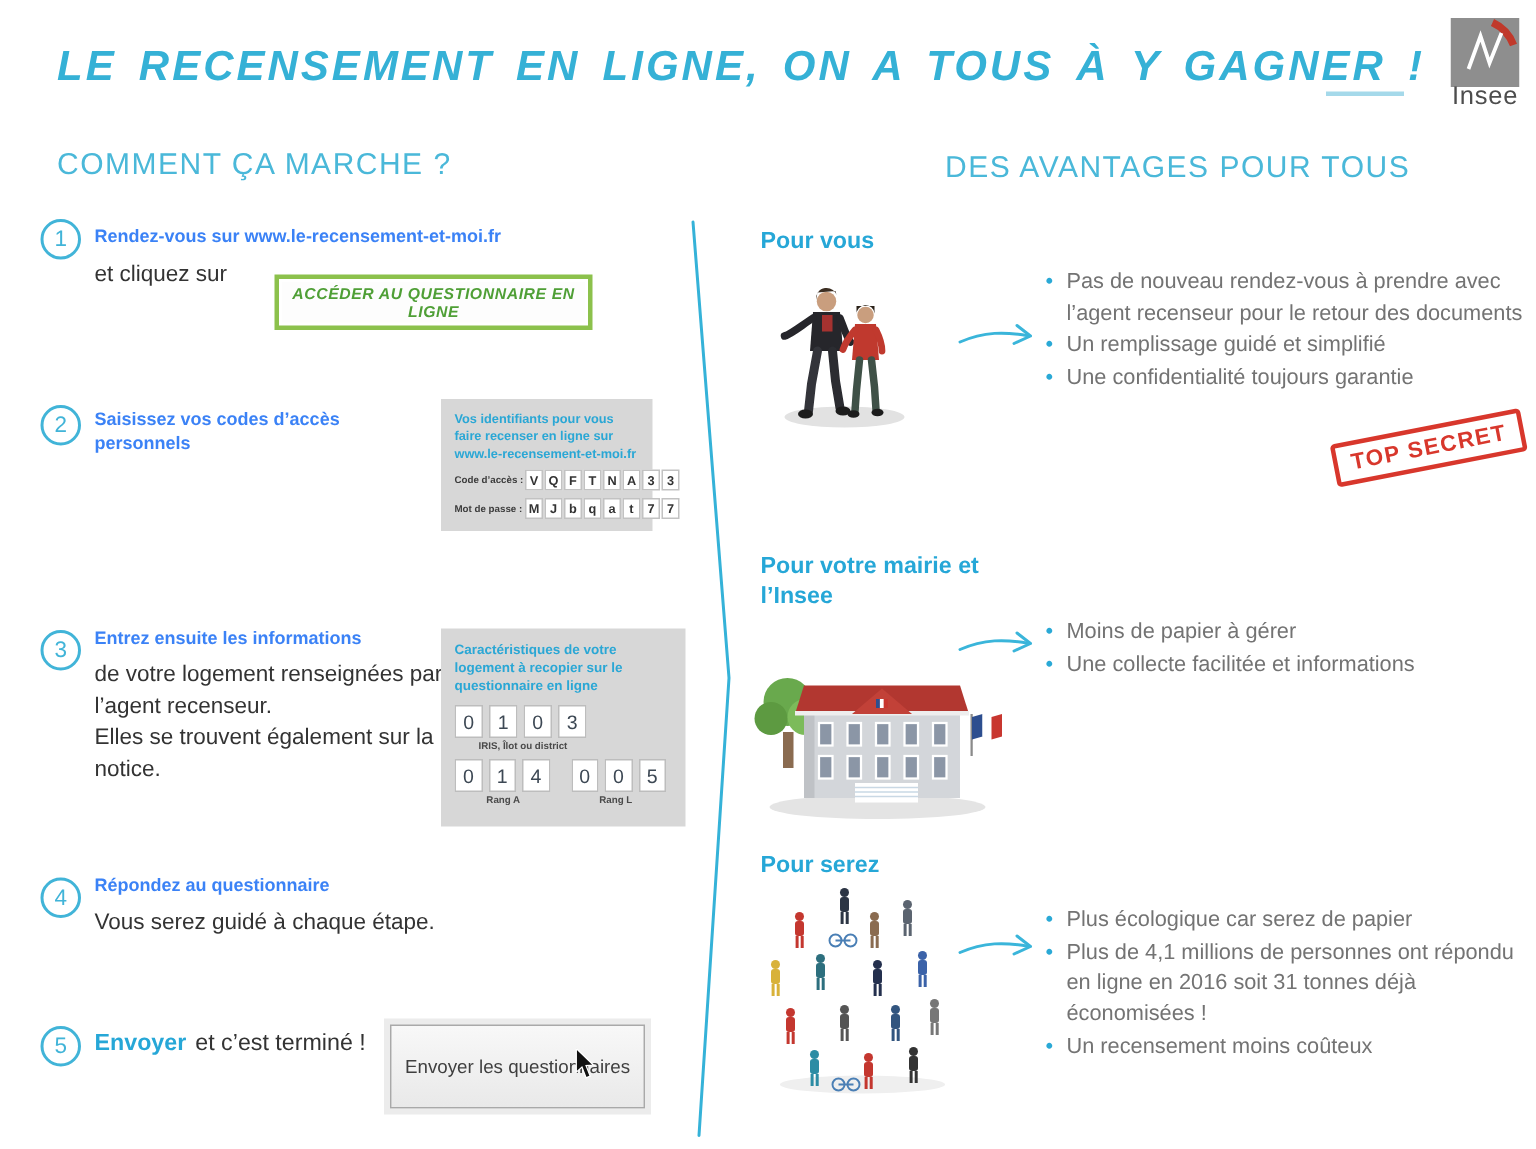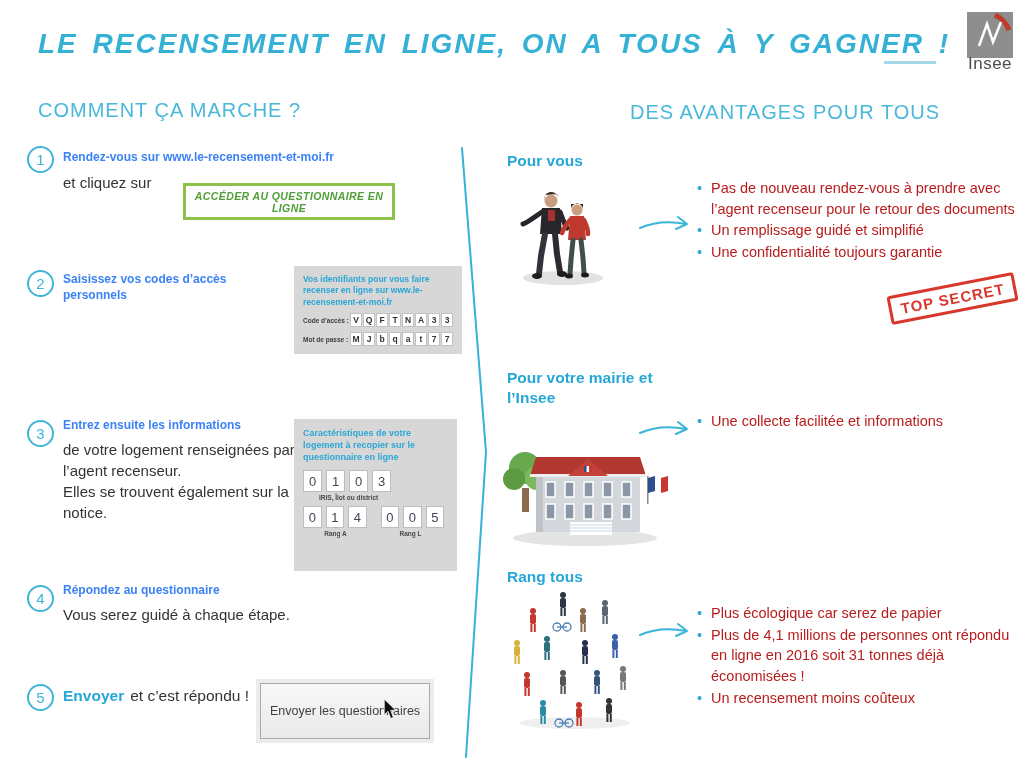--- a/index.html
+++ b/index.html
@@ -27,21 +27,21 @@
   .tile{width:12px;height:14px;background:#fff;border:1px solid #c2c2c2;margin-right:1px;
         display:flex;align-items:center;justify-content:center;font-size:8.5px;font-weight:bold;color:#333;box-sizing:border-box}
   .big-tile{width:19px;height:22px;background:#fff;border:1px solid #bdbdbd;margin-right:4px;
         display:flex;align-items:center;justify-content:center;font-size:13px;color:#3d4854;box-sizing:border-box}
   .tiny-label{font-size:6.5px;font-weight:bold;color:#4a4a4a}
   .spacer10{width:10px;flex:none}
   .send-btn{background:linear-gradient(#f8f8f8,#e9e9e9);border:1px solid #a9a9a9;
             box-shadow:0 0 0 4px #ececec;font-size:12.5px;color:#3f3f3f;padding:20px 9px}
   .sec-t{font-size:15.5px;font-weight:bold;color:#26a7d7;line-height:1.3}
   .bullets{list-style:none;margin:0;padding:0;width:322px}
-  .bullets li{position:relative;padding-left:14px;font-size:14.5px;color:#b91c1c;line-height:1.43;margin-bottom:1px}
+  .bullets li{position:relative;padding-left:14px;font-size:14.5px;color:#737373;line-height:1.43;margin-bottom:1px}
   .bullets li::before{content:"\2022";position:absolute;left:0;top:0;color:#2aa9d6}
   .stamp{display:inline-block;border:3px solid #d8372c;border-radius:3px;color:#d8372c;font-weight:bold;
          font-size:15px;letter-spacing:1px;padding:3px 9px;transform:rotate(-11deg);background:rgba(255,255,255,.6)}
   .divider{position:absolute;left:0;top:0;pointer-events:none}
   .step5line{font-size:15.5px}
   .step5line .v{font-weight:bold;color:#26a7d7;margin-right:6px}
 </style>
 </head>
 <body>
 
@@ -67,21 +67,21 @@
   </svg>
 
   <div class="abs circle" style="left:27px;top:146px">1</div>
   <div class="abs st" style="left:63px;top:150px">Rendez-vous sur www.le-recensement-et-moi.fr</div>
   <div class="abs sb" style="left:63px;top:172px">et cliquez sur</div>
   <button class="abs green-btn" style="left:183px;top:183px">ACCÉDER AU QUESTIONNAIRE EN LIGNE</button>
 
   <div class="abs circle" style="left:27px;top:270px">2</div>
   <div class="abs st" style="left:63px;top:272px;width:185px">Saisissez vos codes d’accès personnels</div>
 
-  <div class="abs card" style="left:294px;top:266px;width:168px;height:88px">
+  <div class="abs card" style="left:294px;top:266px;width:141px;height:88px">
     <div class="card-t">Vos identifiants pour vous faire recenser en ligne sur www.le-recensement-et-moi.fr</div>
     <div class="crow">
       <span class="clabel">Code d’accès :</span>
       <span class="tiles">
         <span class="tile">V</span>
         <span class="tile">Q</span>
         <span class="tile">F</span>
         <span class="tile">T</span>
         <span class="tile">N</span>
         <span class="tile">A</span>
@@ -102,21 +102,21 @@
         <span class="tile">7</span>
       </span>
     </div>
   </div>
 
   <div class="abs circle" style="left:27px;top:420px">3</div>
   <div class="abs st" style="left:63px;top:418px">Entrez ensuite les informations</div>
   <div class="abs sb" style="left:63px;top:439px;width:240px">de votre logement renseignées par l’agent recenseur.</div>
   <div class="abs sb" style="left:63px;top:481px;width:240px">Elles se trouvent également sur la notice.</div>
 
-  <div class="abs card" style="left:294px;top:419px;width:163px;height:152px">
+  <div class="abs card" style="left:294px;top:419px;width:163px;height:132px">
     <div class="card-t" style="font-size:9px">Caractéristiques de votre logement à recopier sur le questionnaire en ligne</div>
     <div class="tiles" style="margin-top:7px">
       <span class="big-tile">0</span>
       <span class="big-tile">1</span>
       <span class="big-tile">0</span>
       <span class="big-tile">3</span>
     </div>
     <div class="tiny-label" style="margin:2px 0 0 16px">IRIS, Îlot ou district</div>
     <div class="tiles" style="margin-top:5px">
       <span class="big-tile">0</span>
@@ -133,21 +133,21 @@
       <span class="tiny-label" style="width:65px;text-align:center">Rang L</span>
     </div>
   </div>
 
   <div class="abs circle" style="left:27px;top:585px">4</div>
   <div class="abs st" style="left:63px;top:583px">Répondez au questionnaire</div>
   <div class="abs sb" style="left:63px;top:604px">Vous serez guidé à chaque étape.</div>
 
   <div class="abs circle" style="left:27px;top:684px">5</div>
   <div class="abs step5line" style="left:63px;top:687px">
-    <span class="v">Envoyer</span><span>et c’est répondu !</span>
+    <span class="v">Envoyer</span><span>et c’est terminé !</span>
   </div>
   <button class="abs send-btn" style="left:260px;top:683px">Envoyer les questionnaires</button>
   <svg class="abs" style="left:383px;top:699px" width="15" height="21" viewBox="0 0 14 20">
     <path d="M1,0 L1,15 L4.6,11.8 L7.2,18.6 L9.8,17.5 L7.2,10.9 L12,10.6 Z" fill="#111" stroke="#fff" stroke-width="0.8"></path>
   </svg>
 
   <div class="abs sec-t" style="left:507px;top:151px">Pour vous</div>
 
   <svg class="abs" style="left:515px;top:188px" width="95" height="100" viewBox="0 0 95 100">
     <ellipse cx="48" cy="90" rx="40" ry="7" fill="#e2e2e2"></ellipse>
@@ -231,24 +231,25 @@
     <polygon points="155,64 161,66 161,81 155,79" fill="#ffffff"></polygon>
     <polygon points="161,66 168,64 168,79 161,81" fill="#c8362f"></polygon>
   </svg>
 
   <svg class="abs" style="left:638px;top:418px" width="56" height="22" viewBox="0 0 56 22">
     <path d="M2,15 C18,8 32,8 48,11" stroke="#3ab5da" stroke-width="2" fill="none" stroke-linecap="round"></path>
     <path d="M40,4 L49,11 L38,16" stroke="#3ab5da" stroke-width="2" fill="none" stroke-linecap="round" stroke-linejoin="round"></path>
   </svg>
 
   <ul class="abs bullets" style="left:697px;top:411px">
+    <li>Moins de papier à gérer</li>
     <li>Une collecte facilitée et informations</li>
   </ul>
 
-  <div class="abs sec-t" style="left:507px;top:567px">Rang tous</div>
+  <div class="abs sec-t" style="left:507px;top:567px">Pour serez</div>
 
   <svg class="abs" style="left:505px;top:585px" width="140" height="148" viewBox="0 0 140 148">
     <ellipse cx="70" cy="138" rx="55" ry="6" fill="#efefef"></ellipse>
     <g>
       <g transform="translate(58,18)">
           <circle cy="-8" r="3" fill="#2c3544"></circle>
           <rect x="-3" y="-5" width="6" height="10" rx="2" fill="#2c3544"></rect>
           <rect x="-2.6" y="5" width="2" height="8" fill="#2c3544"></rect>
           <rect x="0.8" y="5" width="2" height="8" fill="#2c3544"></rect>
         </g>

